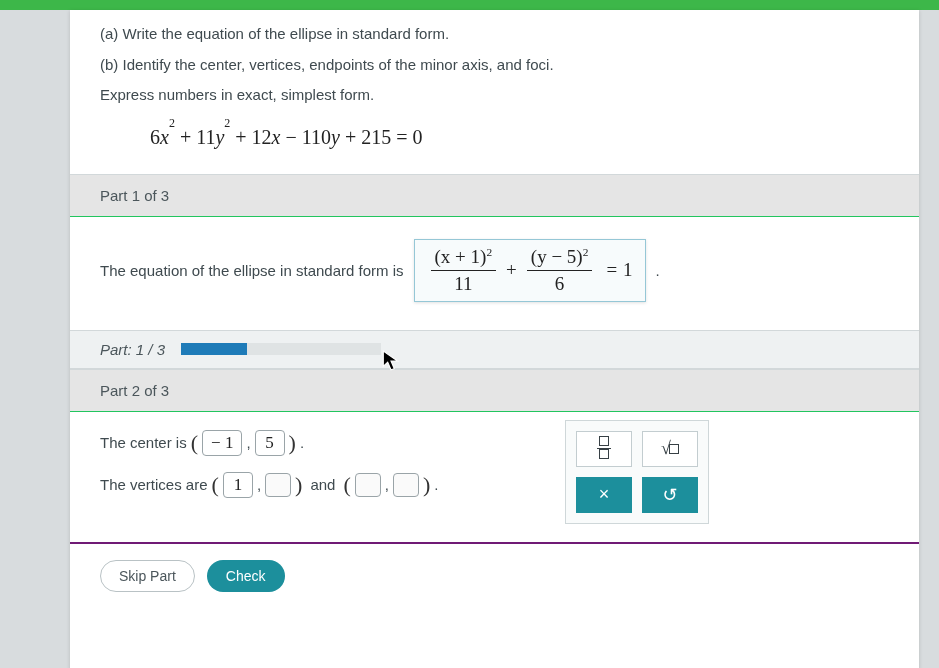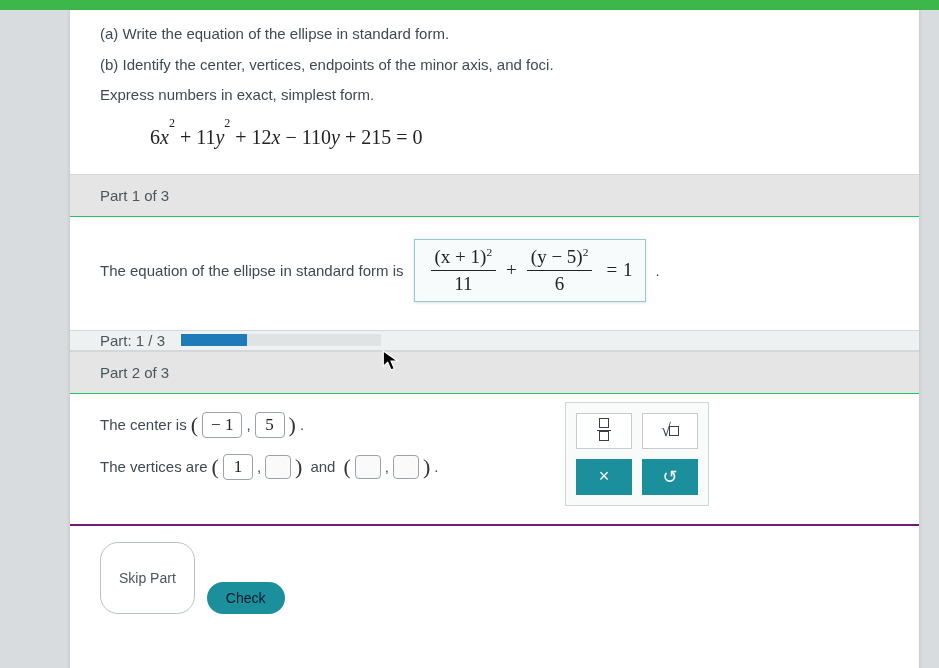--- a/index.html
+++ b/index.html
@@ -13,41 +13,41 @@
 .equation-display sup { font-size: 0.6em; position: relative; top: -0.7em; }
 .part-header { background: #e5e5e5; border-top: 1px solid #d2d8da; border-bottom: 1px solid #22c55e; padding: 12px 30px; color: #4b565b; font-size: 15px; }
 .part-body { padding: 22px 30px 28px 30px; color: #3f4a4f; font-size: 15px; display: flex; align-items: center; flex-wrap: wrap; gap: 10px; }
 .answer-box { border: 1px solid #95c7d6; background: #f7fbfc; padding: 6px 12px 6px 12px; display: inline-flex; align-items: center; font-family: Liberation Serif, serif; font-size: 19px; color: #222; box-shadow: 0 1px 3px rgba(0,0,0,0.12); }
 .frac { display: inline-flex; flex-direction: column; align-items: center; vertical-align: middle; margin: 0 4px; }
 .frac .num { border-bottom: 1px solid #222; padding: 0 4px 2px 4px; }
 .frac .den { padding: 2px 4px 0 4px; }
 .frac sup { font-size: 0.6em; }
 .answer-box .plus { margin: 0 6px; }
 .answer-box .eq { margin: 0 6px 0 10px; }
-.progress-row { background: #eef1f2; border-top: 1px solid #d2d8da; border-bottom: 1px solid #d2d8da; padding: 1px 30px; display: flex; align-items: center; gap: 16px; color: #4b565b; font-size: 15px; }
+.progress-row { background: #eef1f2; border-top: 1px solid #d2d8da; border-bottom: 1px solid #d2d8da; padding: 10px 30px; display: flex; align-items: center; gap: 16px; color: #4b565b; font-size: 15px; font-style: italic; }
 .progress-bar { width: 200px; height: 12px; background: #dfe3e4; position: relative; }
 .progress-fill { height: 100%; background: #1e7bb8; width: 33%; }
 .part2-body { padding: 18px 30px 28px 30px; color: #3f4a4f; font-size: 15px; position: relative; }
 .line { display: flex; align-items: center; gap: 4px; margin-bottom: 16px; font-size: 15px; }
 .paren { font-family: 'Times New Roman', serif; font-size: 22px; color: #333; }
 .slot-filled { border: 1px solid #9aa4a8; border-radius: 4px; padding: 2px 8px; min-width: 30px; text-align: center; font-family: 'Times New Roman', serif; font-size: 17px; color: #222; background: #fff; display: inline-block; }
 .slot-empty { border: 1px solid #9aa4a8; border-radius: 4px; width: 26px; height: 24px; background: #fafafa; display: inline-block; }
 .tool-panel { position: absolute; right: 210px; top: 8px; border: 1px solid #cfd7d9; background: #f9fbfb; padding: 10px 10px 10px 10px; display: flex; flex-direction: column; gap: 10px; }
 .tool-row { display: flex; gap: 10px; }
 .tool-btn { width: 56px; height: 36px; border: 1px solid #c3cdd0; background: #fff; display: flex; align-items: center; justify-content: center; font-family: 'Times New Roman', serif; font-size: 16px; color: #374045; cursor: pointer; }
 .tool-btn.action { background: #1c8f9c; color: #fff; border-color: #1c8f9c; font-size: 18px; font-family: Arial, sans-serif; }
 .tool-btn .tiny-frac { display: inline-flex; flex-direction: column; align-items: center; font-size: 10px; line-height: 10px; }
 .tool-btn .tiny-frac span:first-child { border-bottom: 1px solid #374045; padding: 0 2px; }
 .tool-btn .tiny-frac span:last-child { padding: 0 2px; }
 .tool-btn .tiny-box { display: inline-block; width: 10px; height: 10px; border: 1px solid #374045; }
 .sqrt-sym { font-size: 18px; }
 .footer { padding: 16px 30px; display: flex; gap: 12px; border-top: 2px solid #701a75; }
 .btn { padding: 7px 18px; border-radius: 18px; font-size: 14px; cursor: pointer; border: 1px solid transparent; }
 .btn.skip { background: #fff; color: #4b565b; border: 1px solid #b9c2c5; }
-.btn.check { background: #1c8f9c; color: #0f172a; margin-top: 40px; }
+.btn.check { background: #1c8f9c; color: #ffffff; }
 .cursor-overlay { position: absolute; left: 382px; top: 350px; font-size: 20px; color: #000; pointer-events: none; z-index: 50; }
 .cursor-overlay svg { width: 18px; height: 22px; }
 </style>
 </head>
 <body>
 
 <div class="top-bar"></div>
 
 <div class="page">
 

